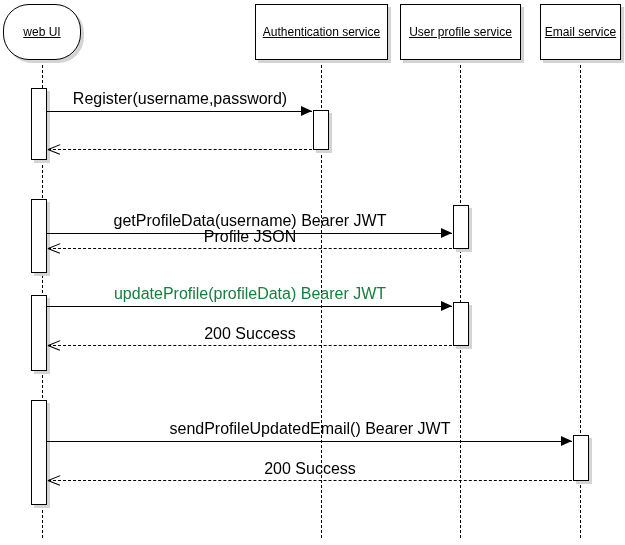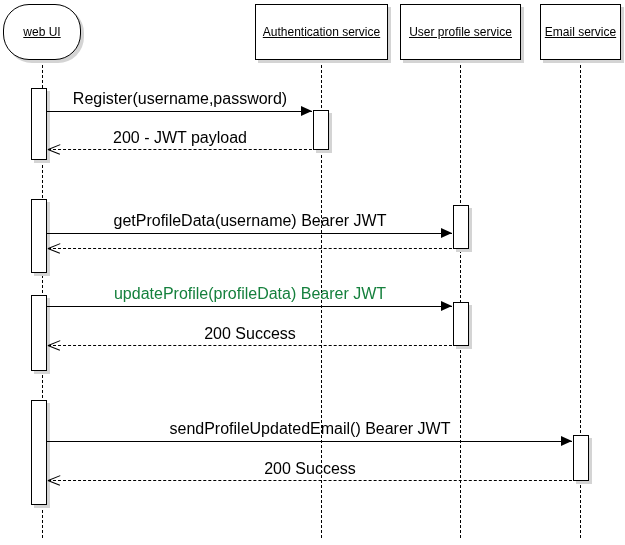--- a/index.html
+++ b/index.html
@@ -133,33 +133,33 @@
       <div class="msg-line" style="left: 47px; top: 111px; width: 265px; border-top-color: rgb(0, 0, 0); pointer-events: auto;"></div>
       <div class="arrow-solid-right" style="left: 301px; top: 106px; border-left-color: rgb(0, 0, 0);"></div>
       <div class="msg-label" style="left: 60px; top: 92px; width: 240px; color: rgb(0, 0, 0);">Register(username,password)</div>
     </div>
     <div style="position: absolute; left: 0px; top: 0px; width: 100%; height: 100%; pointer-events: none;">
       <div class="msg-line dashed" style="left: 48px; top: 149px; width: 274px; border-top-color: rgb(0, 0, 0); pointer-events: auto;"></div>
       <div class="arrow-open-left" style="left: 48px; top: 143px;">
         <i class="up"></i>
         <i class="down"></i>
       </div>
-      <div class="msg-label" style="left: 60px; top: 131px; width: 240px; color: rgb(0, 0, 0);">200 - JWT payload</div>
     </div>
     <div style="position: absolute; left: 0px; top: 0px; width: 100%; height: 100%; pointer-events: none; margin-top: 24px;">
       <div class="msg-line" style="left: 47px; top: 209px; width: 405px; border-top-color: rgb(0, 0, 0); pointer-events: auto;"></div>
       <div class="arrow-solid-right" style="left: 441px; top: 204px; border-left-color: rgb(0, 0, 0);"></div>
       <div class="msg-label" style="left: 60px; top: 190px; width: 380px; color: rgb(0, 0, 0);">getProfileData(username) Bearer JWT</div>
     </div>
     <div style="position: absolute; left: 0px; top: 0px; width: 100%; height: 100%; pointer-events: none;">
       <div class="msg-line dashed" style="left: 48px; top: 248px; width: 414px; border-top-color: rgb(0, 0, 0); pointer-events: auto;"></div>
       <div class="arrow-open-left" style="left: 48px; top: 242px;">
         <i class="up"></i>
         <i class="down"></i>
       </div>
+      <div class="msg-label" style="left: 60px; top: 230px; width: 380px; color: rgb(0, 0, 0);">Profile JSON</div>
     </div>
     <div style="position: absolute; left: 0px; top: 0px; width: 100%; height: 100%; pointer-events: none;">
       <div class="msg-line" style="left: 47px; top: 306px; width: 405px; border-top-color: rgb(0, 0, 0); pointer-events: auto;"></div>
       <div class="arrow-solid-right" style="left: 441px; top: 301px; border-left-color: rgb(0, 0, 0);"></div>
       <div class="msg-label" style="left: 60px; top: 287px; width: 380px; color: #15803d;">updateProfile(profileData) Bearer JWT</div>
     </div>
     <div style="position: absolute; left: 0px; top: 0px; width: 100%; height: 100%; pointer-events: none;">
       <div class="msg-line dashed" style="left: 48px; top: 345px; width: 414px; border-top-color: rgb(0, 0, 0); pointer-events: auto;"></div>
       <div class="arrow-open-left" style="left: 48px; top: 339px;">
         <i class="up"></i>

